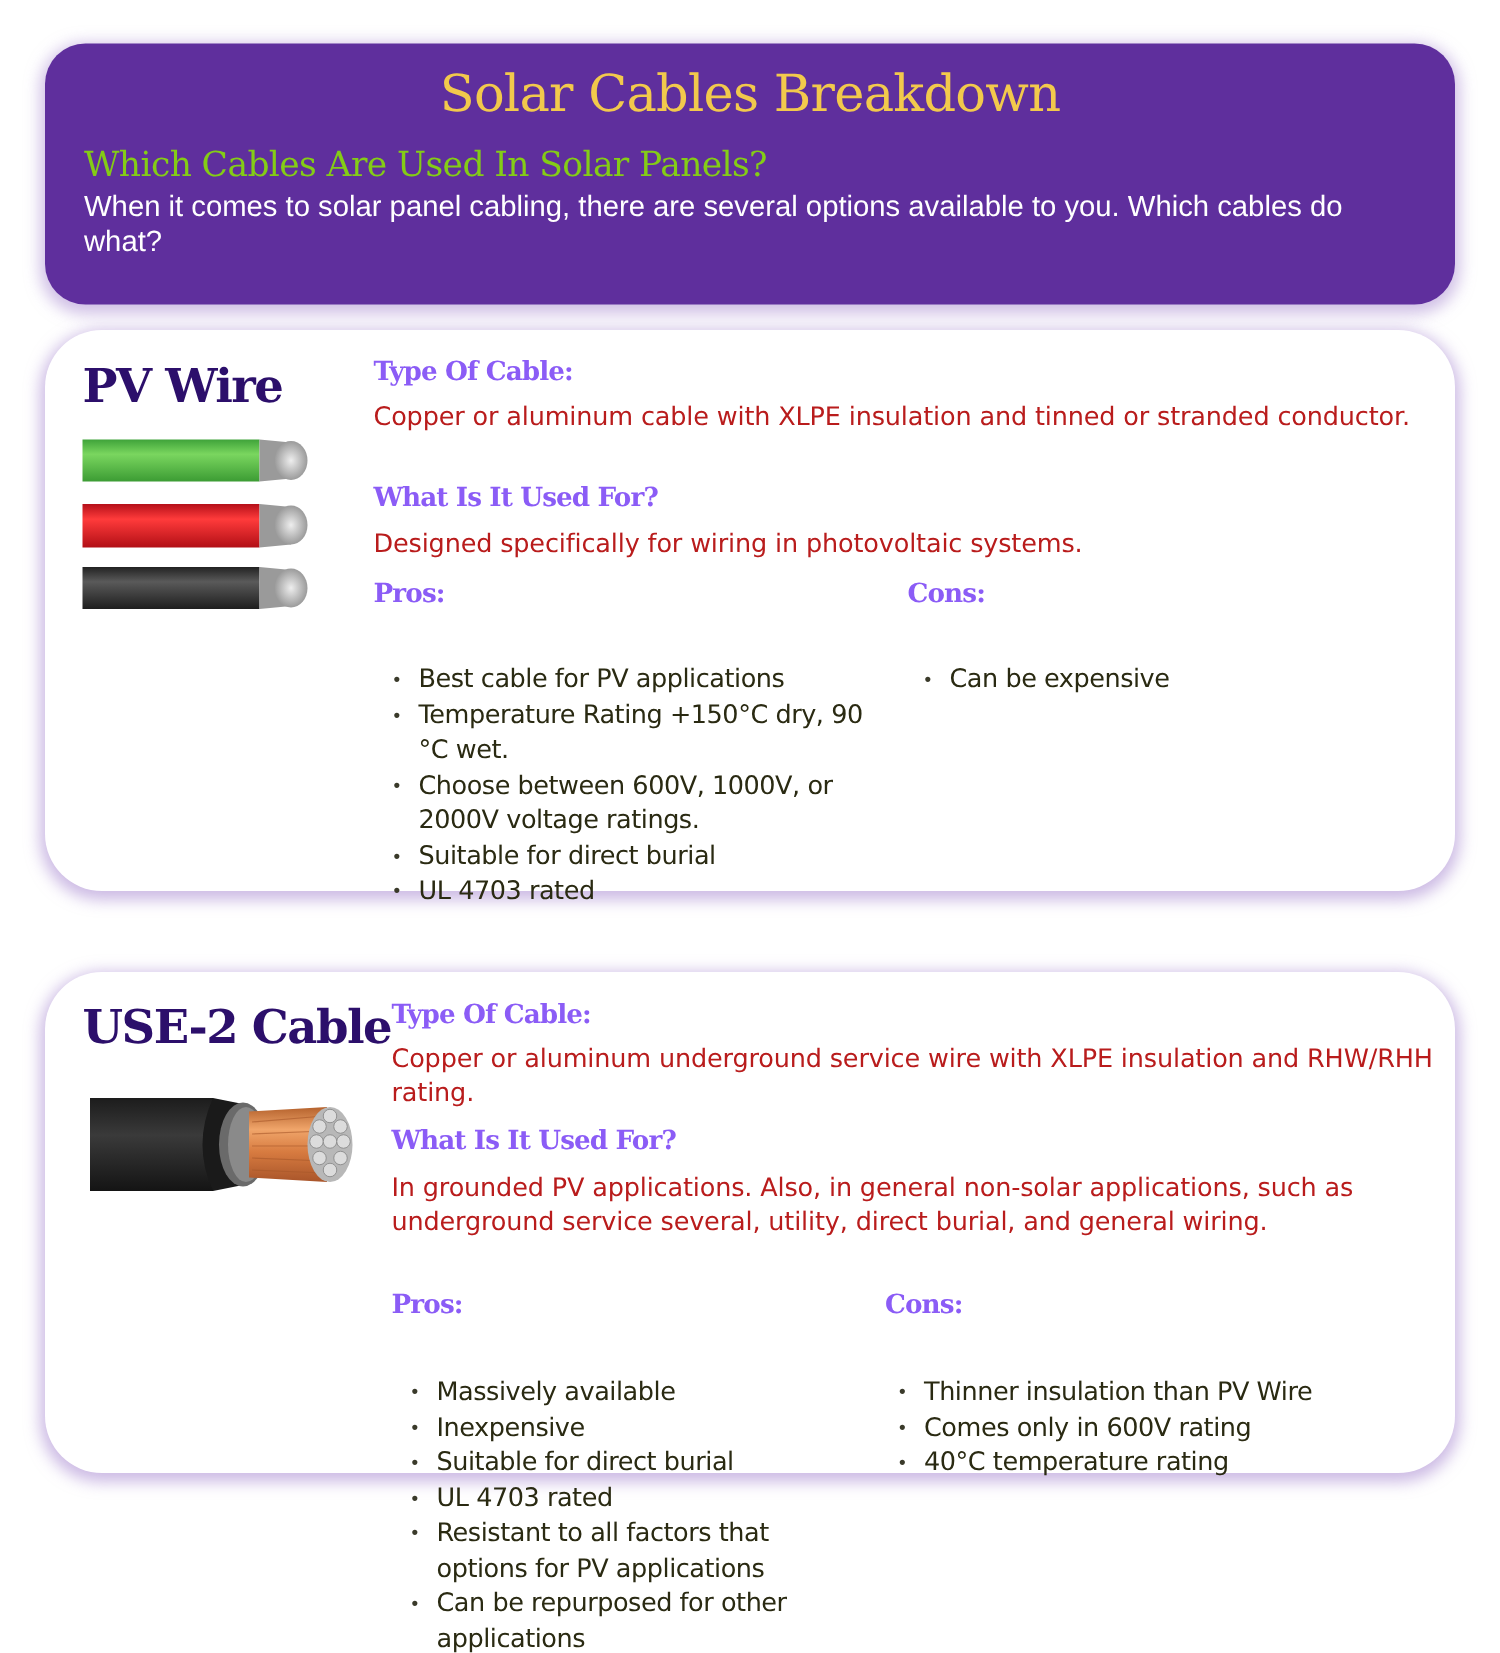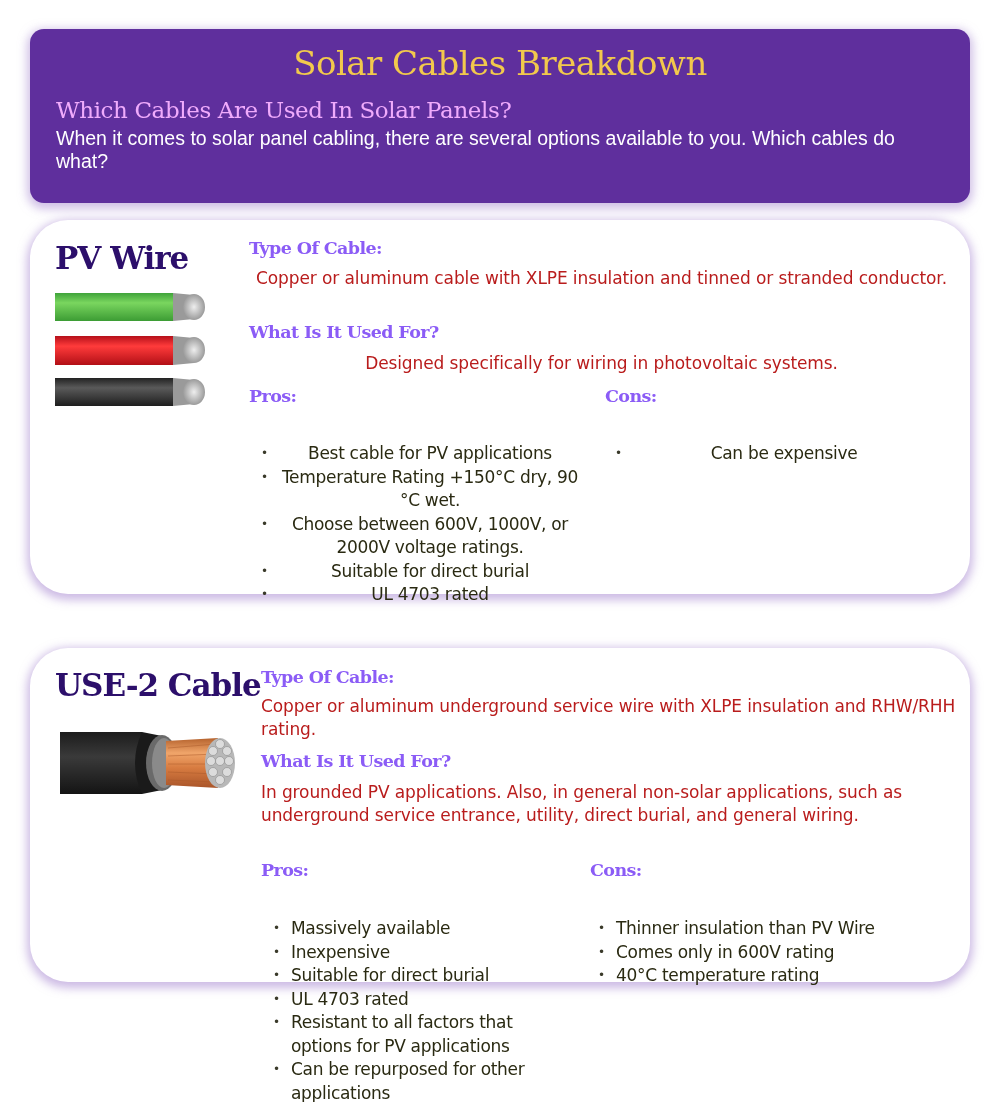--- a/index.html
+++ b/index.html
@@ -1,43 +1,43 @@
 <!DOCTYPE html>
 <html><head>
 <meta charset="utf-8">
 <style>
   * { box-sizing: border-box; margin: 0; padding: 0; }
   html, body { width: 1000px; height: 1102px; background: #ffffff; overflow: hidden; }
   body { position: relative; font-family: "DejaVu Sans", sans-serif; }
 
   .header {
     position: absolute; left: 30px; top: 29px; width: 940px; height: 174px;
-    background: #5f2f9d; border-radius: 14px;
+    background: #5f2f9d; border-radius: 27px;
     box-shadow: 0 3px 10px 3px rgba(170,140,210,0.55);
     padding: 12px 26px 0 26px;
   }
   .header .title {
     font-family: "DejaVu Serif", serif; color: #f2c94c;
     font-size: 34px; text-align: center; line-height: 44px; letter-spacing: -0.5px;
   }
   .header .subtitle {
-    font-family: "DejaVu Serif", serif; color: #f0abfc;
+    font-family: "DejaVu Serif", serif; color: #84cc16;
     font-size: 23px; line-height: 30px; margin-top: 10px; letter-spacing: -0.4px;
   }
   .header .desc {
     font-family: "Liberation Sans", sans-serif; color: #ffffff;
     font-size: 19.5px; line-height: 23px; margin-top: 2px;
   }
 
   .card {
     position: absolute; left: 30px; width: 940px; background: #ffffff;
     border-radius: 38px;
     box-shadow: 0 3px 10px 3px rgba(170,140,210,0.6);
   }
-  .card1 { top: 220px; height: 374px; text-align: center; }
+  .card1 { top: 220px; height: 374px; }
   .card2 { top: 648px; height: 334px; }
 
   .card-title {
     position: absolute; font-family: "DejaVu Serif", serif; color: #2c0f6b;
     font-size: 31px; font-weight: bold; letter-spacing: -1px; line-height: 40px;
   }
   .sec-head {
     position: absolute; font-family: "DejaVu Serif", serif; color: #8b5cf6;
     font-size: 17.5px; font-weight: bold; letter-spacing: -0.6px; line-height: 24px;
   }
@@ -158,21 +158,21 @@
         <circle cx="171" cy="37" r="4.5"></circle>
       <circle cx="155" cy="48" r="4.5"></circle>
         <circle cx="169" cy="48" r="4.5"></circle>
         <circle cx="162" cy="56" r="4.5"></circle>
     </g>
   </svg>
 
   <div class="sec-head" style="left:231px; top:17px;">Type Of Cable:</div>
   <div class="body-text" style="left:231px; top:47px; width:700px;">Copper or aluminum underground service wire with XLPE insulation and RHW/RHH rating.</div>
   <div class="sec-head" style="left:231px; top:101px;">What Is It Used For?</div>
-  <div class="body-text" style="left:231px; top:133px; width:700px;">In grounded PV applications. Also, in general non-solar applications, such as underground service entrance, utility, direct burial, and general wiring.</div>
+  <div class="body-text" style="left:231px; top:133px; width:700px;">In grounded PV applications. Also, in general non-solar applications, such as underground service several, utility, direct burial, and general wiring.</div>
 
   <div class="sec-head" style="left:231px; top:210px;">Pros:</div>
   <ul class="bullets" style="left:233px; top:241px; width:300px;">
     <li>Massively available</li>
     <li>Inexpensive</li>
     <li>Suitable for direct burial</li>
     <li>UL 4703 rated</li>
     <li>Resistant to all factors that options for PV applications</li>
     <li>Can be repurposed for other applications</li>
   </ul>

